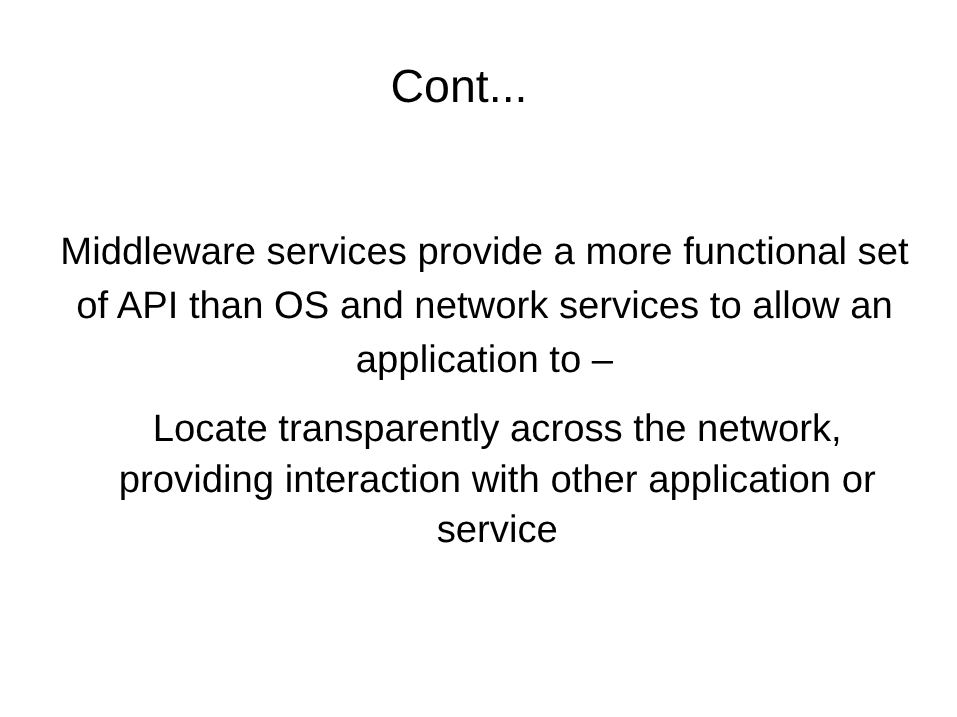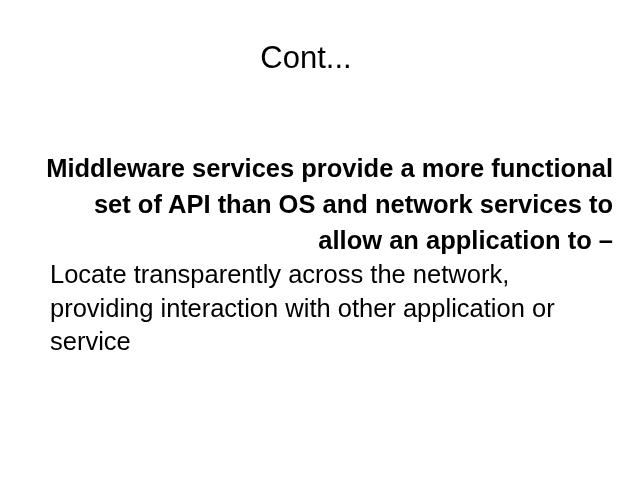--- a/index.html
+++ b/index.html
@@ -36,40 +36,40 @@
   }
   .body-block {
     position: absolute;
     left: 33px;
     top: 150px;
     width: 580px;
   }
   .level-1 {
     font-size: 25.5px;
     line-height: 36px;
-    font-weight: 700;
+    font-weight: 400;
     color: #000000;
     margin: 0;
     padding: 0;
-    text-align: right;
+    text-align: center;
     white-space: pre-wrap;
   }
   .level-2-list {
     margin: 0;
     padding: 0;
     list-style: none;
   }
   .level-2 {
     font-size: 25.5px;
     line-height: 33.5px;
     font-weight: 400;
     color: #000000;
-    margin: 0;
+    margin: 12px;
     padding: 0 0 0 17px;
-    text-align: left;
+    text-align: center;
     white-space: pre-wrap;
   }
   .sub-gap {
     height: 3px;
   }
 </style>
 </head>
 <body>
 
 <div class="slide">

